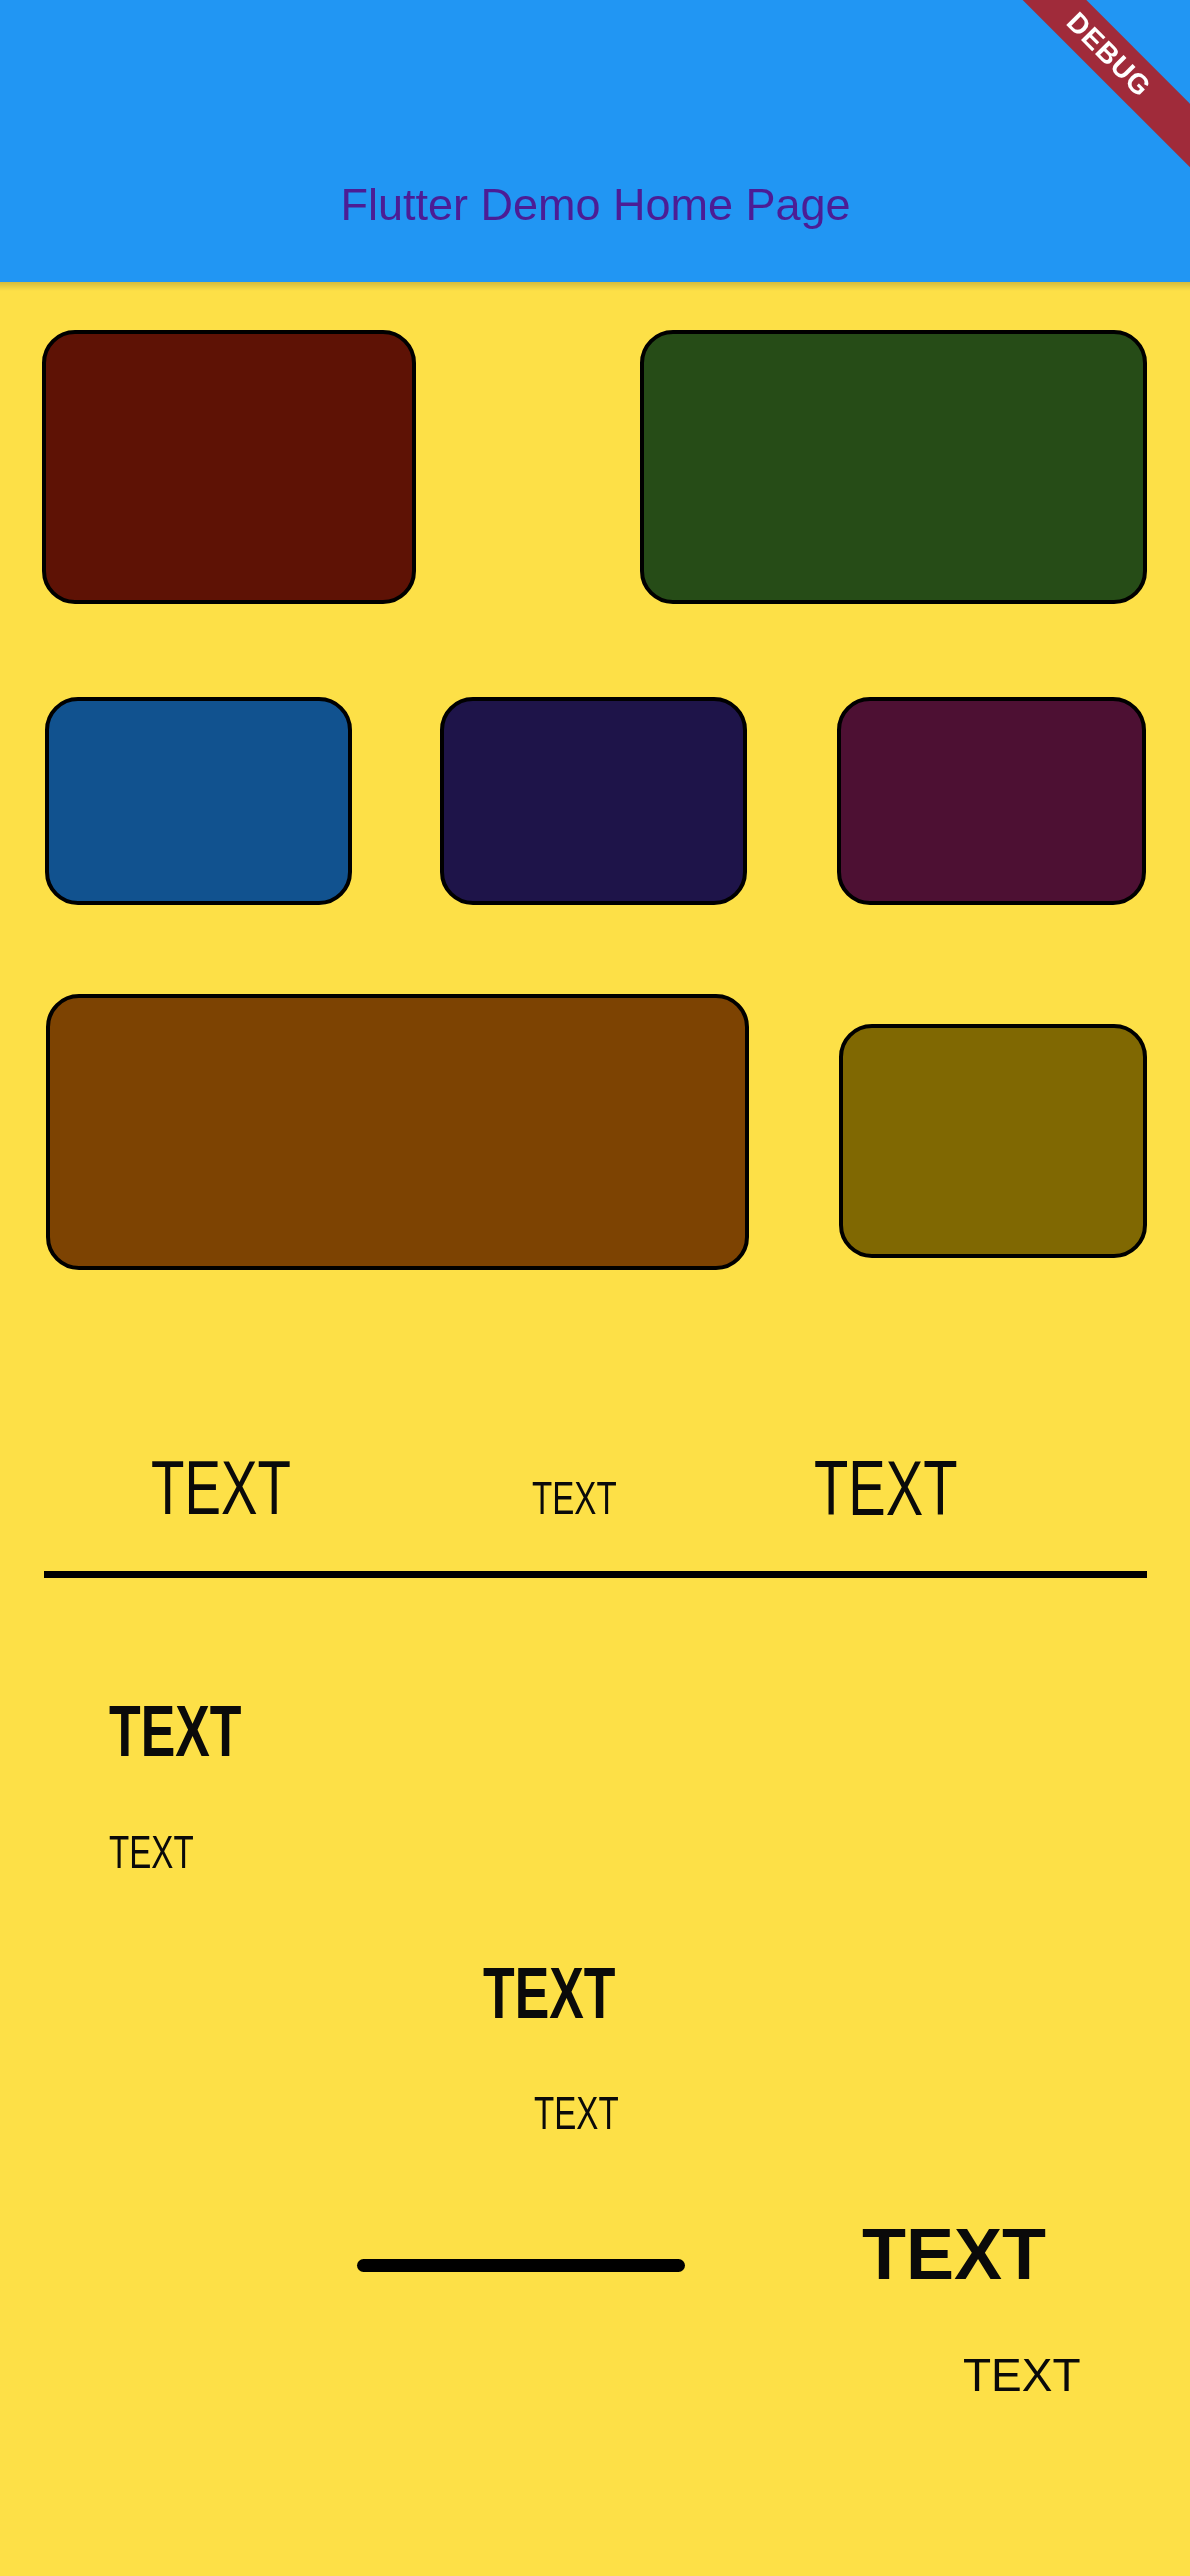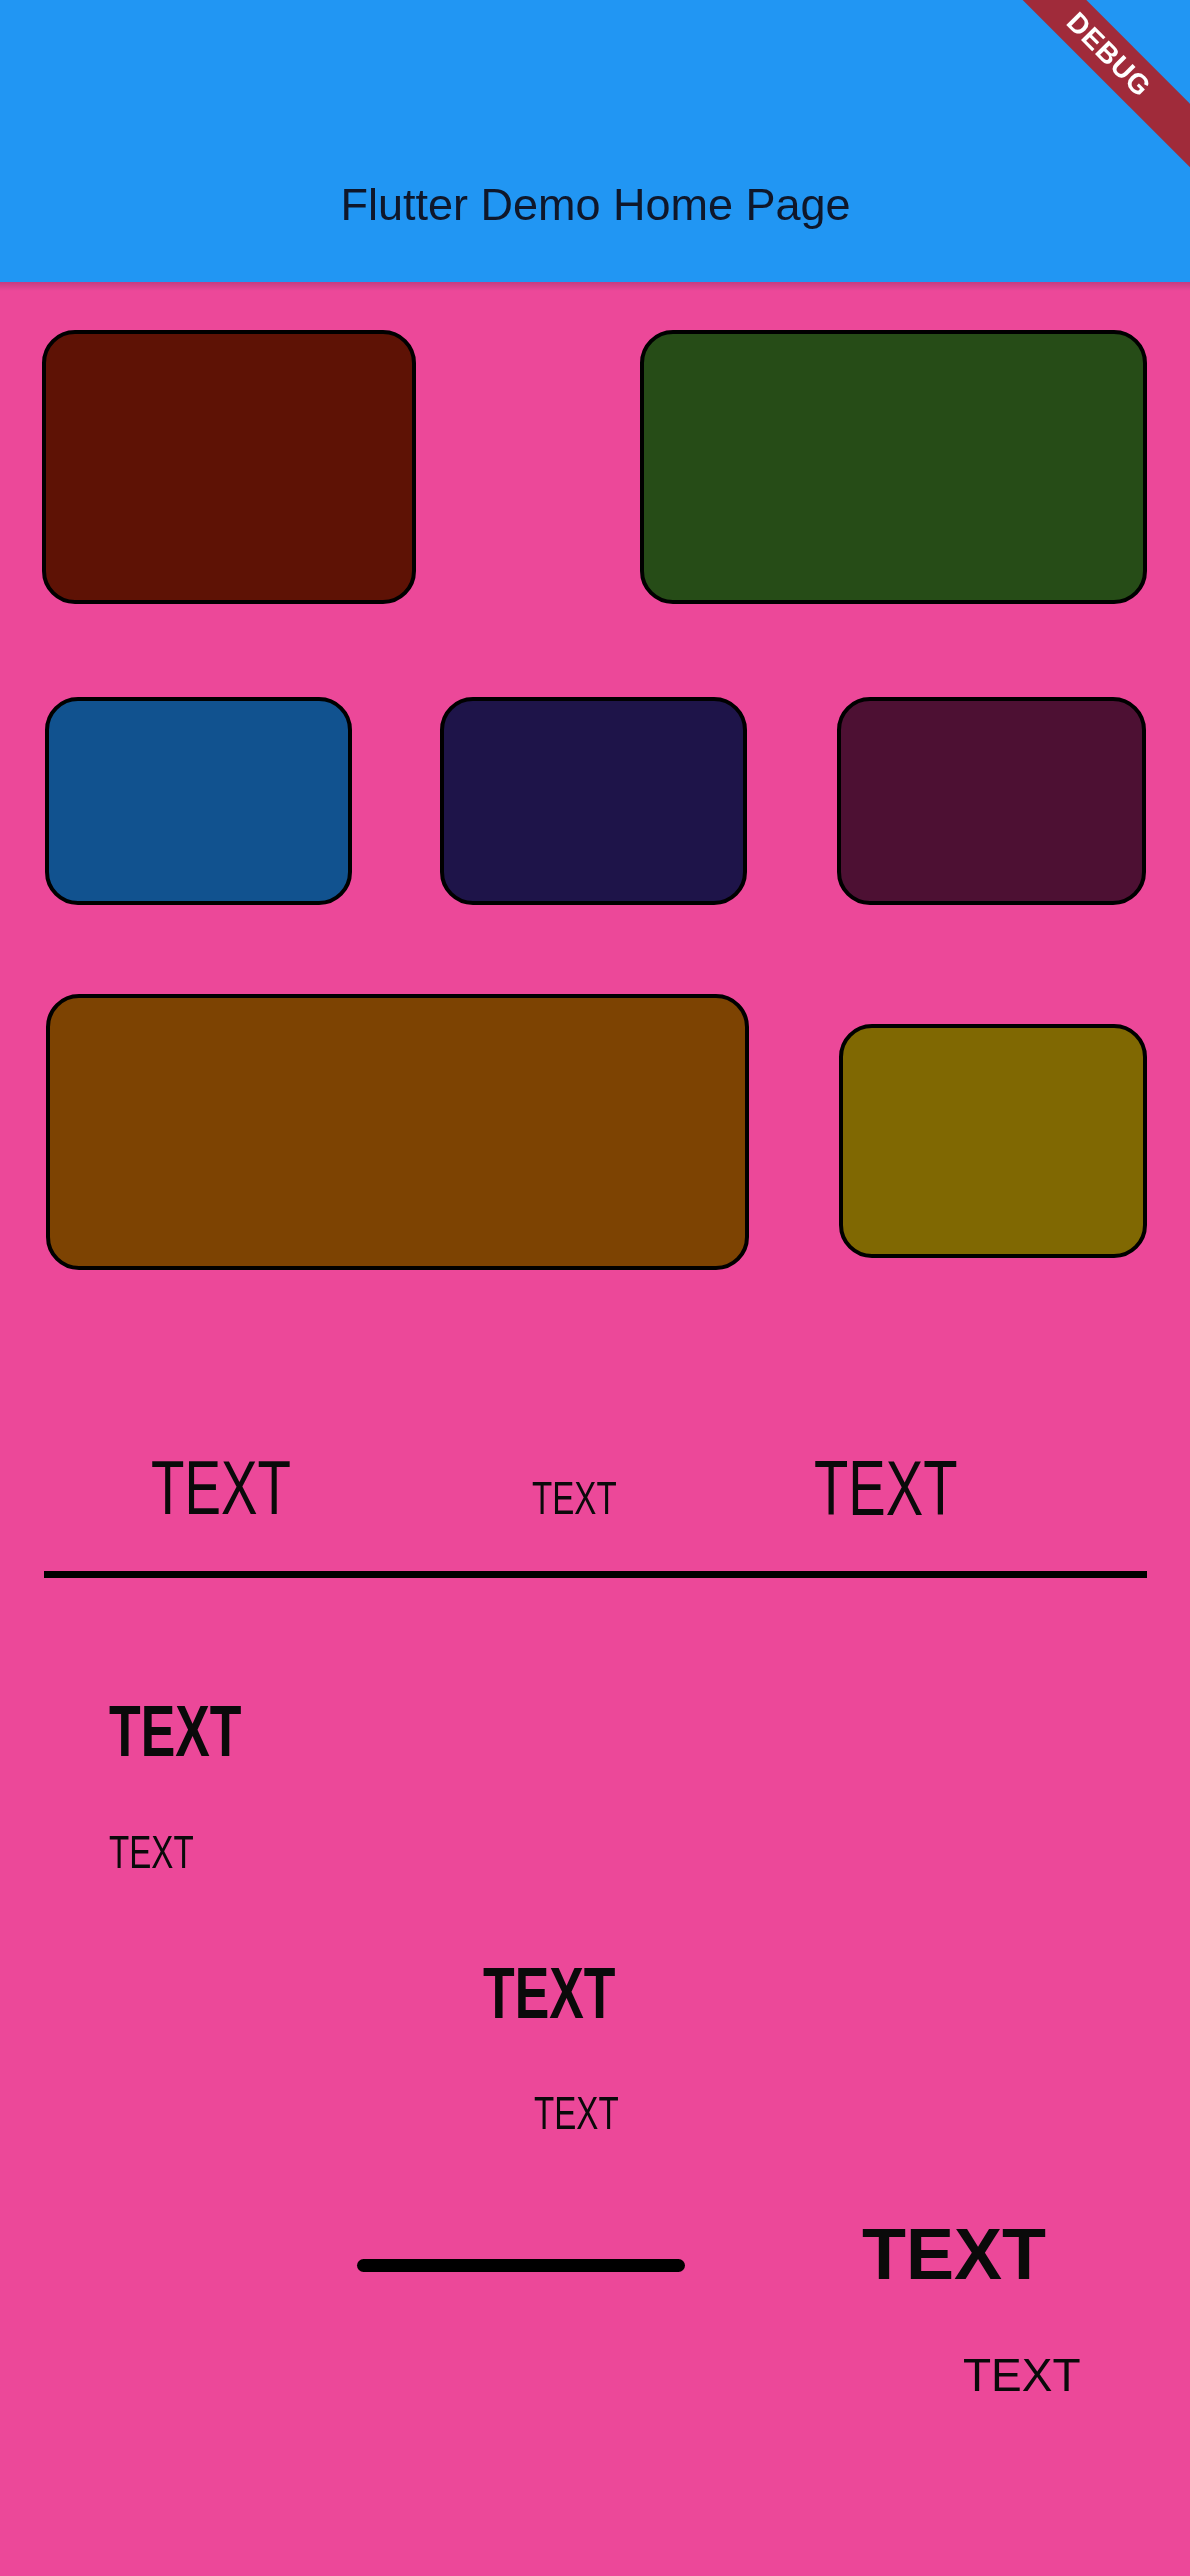--- a/index.html
+++ b/index.html
@@ -193,26 +193,26 @@
         <path d="M26 18 C19.5 18 14.5 22 11.5 25.5 L16.5 31.5 C19 28.5 22 26 26 26 C30 26 33 28.5 35.5 31.5 L40.5 25.5 C37.5 22 32.5 18 26 18 Z" fill="#000"></path>
         <path d="M26 29 L33 33.5 L26 40 L19 33.5 Z" fill="#000"></path>
       </svg>
       <span id="battery-icon">
         <span id="battery-fill"></span>
       </span>
     </div>
   </div>
 
   <div id="app-bar" style="background: rgb(33, 150, 243);">
-    <div id="app-bar-title" style="color: #0f172a;">Flutter Demo Home Page</div>
+    <div id="app-bar-title" style="color: #4c1d95;">Flutter Demo Home Page</div>
     <div id="debug-banner" style="background: rgb(160, 43, 58);">DEBUG</div>
   </div>
   <div id="app-bar-shadow"></div>
 
-  <div id="body" style="background: #ec4899;">
+  <div id="body" style="background: #fde047;">
     <div id="boxes-layer">
         <div class="box" style="left: 42px; top: 48px; width: 374px; height: 274px; background: rgb(94, 18, 5);"></div>
         <div class="box" style="left: 640px; top: 48px; width: 507px; height: 274px; background: rgb(38, 76, 23);"></div>
         <div class="box" style="left: 45px; top: 415px; width: 307px; height: 208px; background: rgb(17, 82, 143);"></div>
         <div class="box" style="left: 440px; top: 415px; width: 307px; height: 208px; background: rgb(30, 20, 73);"></div>
         <div class="box" style="left: 837px; top: 415px; width: 309px; height: 208px; background: rgb(77, 16, 51);"></div>
         <div class="box" style="left: 46px; top: 712px; width: 703px; height: 276px; background: rgb(125, 67, 2);"></div>
         <div class="box" style="left: 839px; top: 742px; width: 308px; height: 234px; background: rgb(128, 104, 2);"></div>
       </div>
     <div id="texts-layer">

